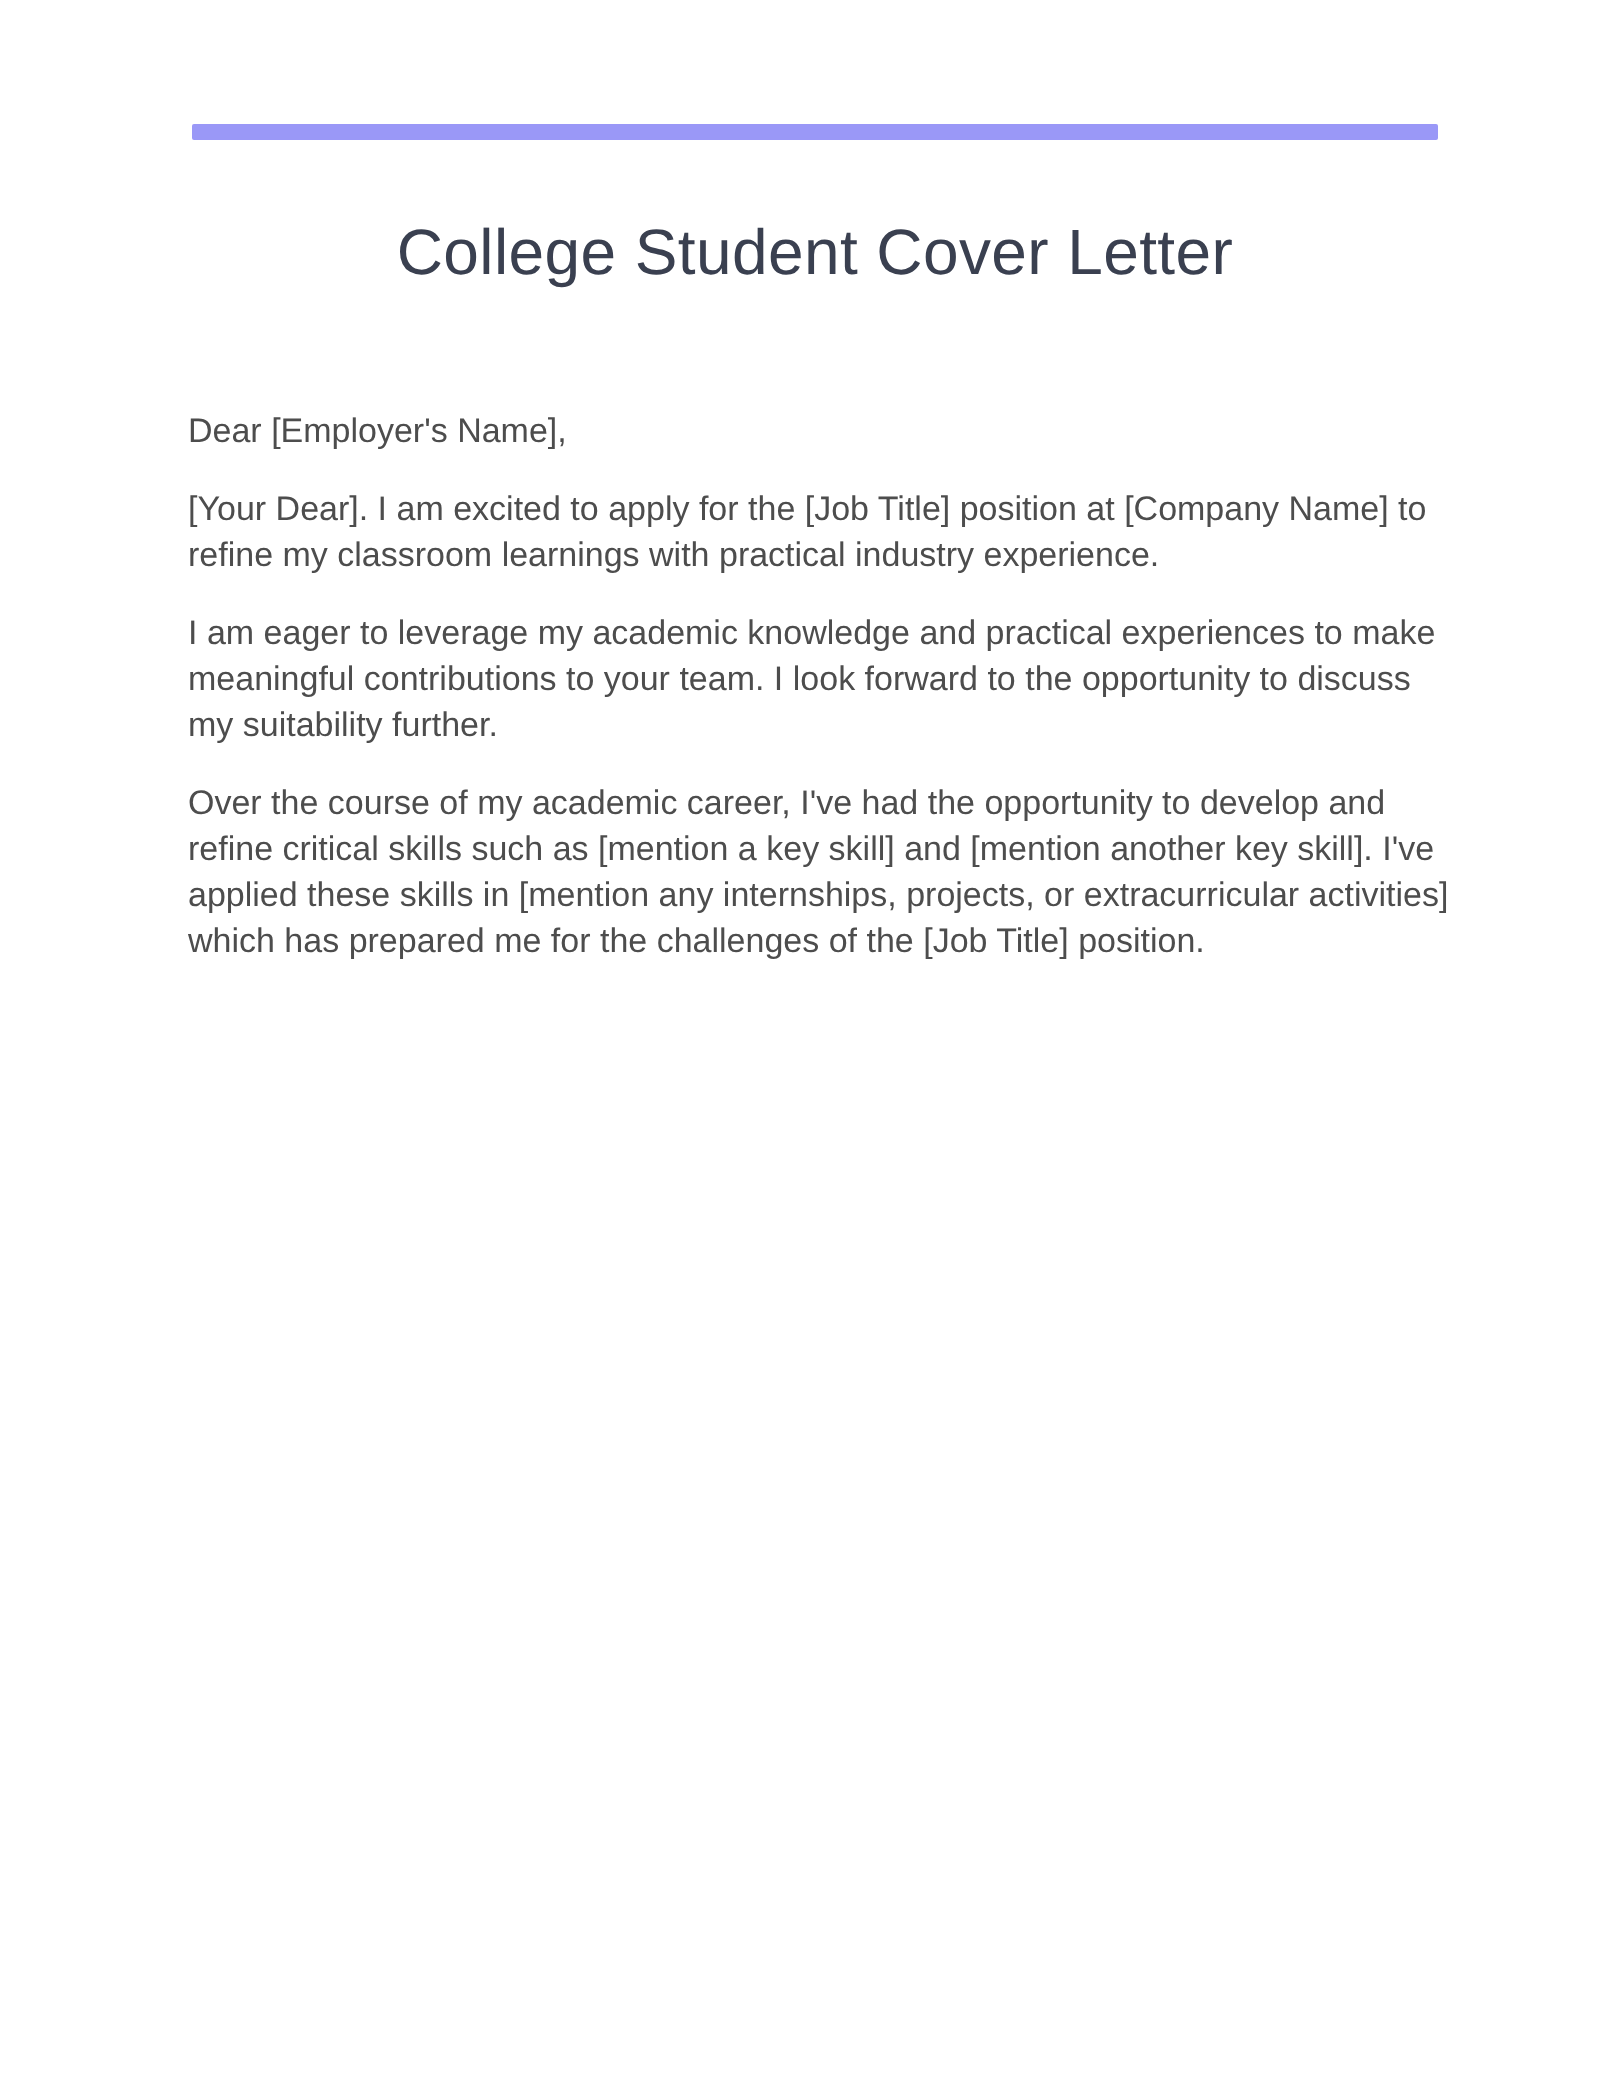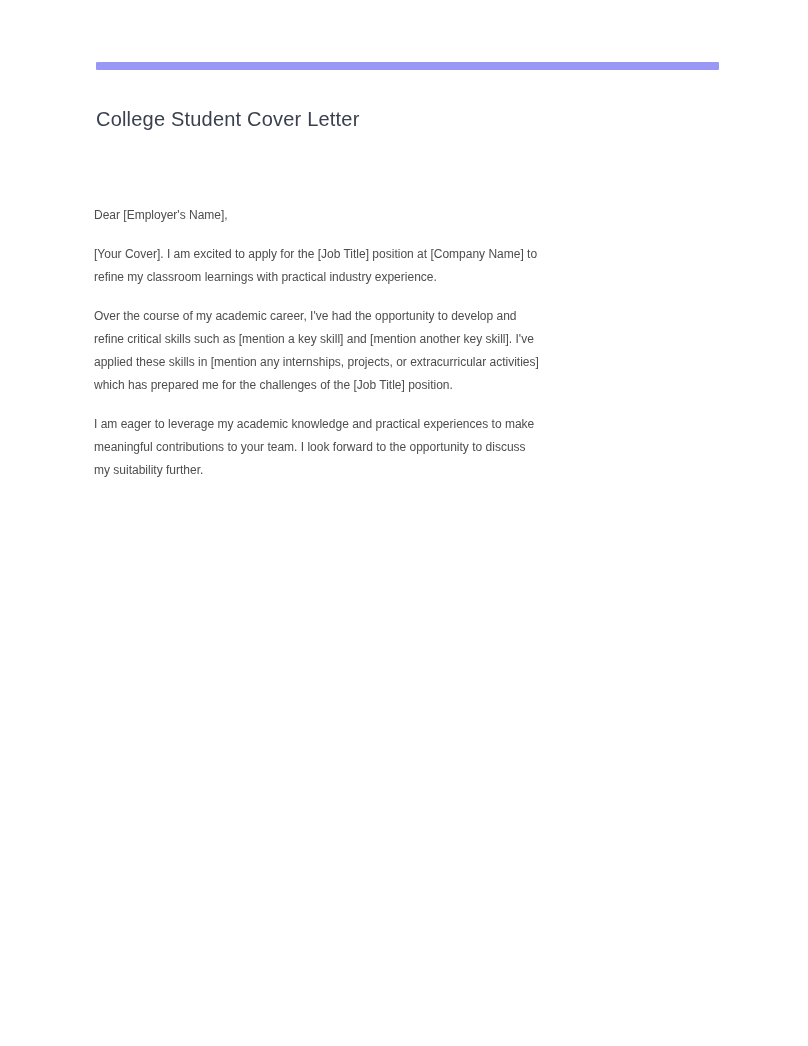--- a/index.html
+++ b/index.html
@@ -23,31 +23,32 @@
     height: 8px;
     border-radius: 1px;
     background: var(--accent, #9A98F7);
   }
   .doc-title {
     position: absolute;
     left: 96px;
     top: 108px;
     width: 623px;
     margin: 0;
-    font-size: 20px;
+    text-align: center;
+    font-size: 32px;
     font-weight: 400;
     letter-spacing: 0.2px;
     color: var(--title-color, #3A4050);
   }
   .letter {
     position: absolute;
     left: 94px;
     top: 204px;
     width: 632px;
-    font-size: 12px;
+    font-size: 17px;
     line-height: 23px;
     color: var(--body-color, #4D4D4D);
   }
   .para {
     margin: 0 0 16px 0;
     padding: 0;
   }
   .para:last-child {
     margin-bottom: 0;
   }
@@ -65,32 +66,32 @@
 
   <h1 class="doc-title">College Student Cover Letter</h1>
 
   <div class="letter">
 
     <p class="para">
       <span class="line">Dear [Employer's Name],</span>
     </p>
 
     <p class="para">
-      <span class="line">[Your Cover]. I am excited to apply for the [Job Title] position at [Company Name] to</span>
+      <span class="line">[Your Dear]. I am excited to apply for the [Job Title] position at [Company Name] to</span>
       <span class="line">refine my classroom learnings with practical industry experience.</span>
+    </p>
+
+    <p class="para">
+      <span class="line">I am eager to leverage my academic knowledge and practical experiences to make</span>
+      <span class="line">meaningful contributions to your team. I look forward to the opportunity to discuss</span>
+      <span class="line">my suitability further.</span>
     </p>
 
     <p class="para">
       <span class="line">Over the course of my academic career, I've had the opportunity to develop and</span>
       <span class="line">refine critical skills such as [mention a key skill] and [mention another key skill]. I've</span>
       <span class="line">applied these skills in [mention any internships, projects, or extracurricular activities]</span>
       <span class="line">which has prepared me for the challenges of the [Job Title] position.</span>
     </p>
 
-    <p class="para">
-      <span class="line">I am eager to leverage my academic knowledge and practical experiences to make</span>
-      <span class="line">meaningful contributions to your team. I look forward to the opportunity to discuss</span>
-      <span class="line">my suitability further.</span>
-    </p>
-
 
   </div>
 </div>
 
 </body></html>

